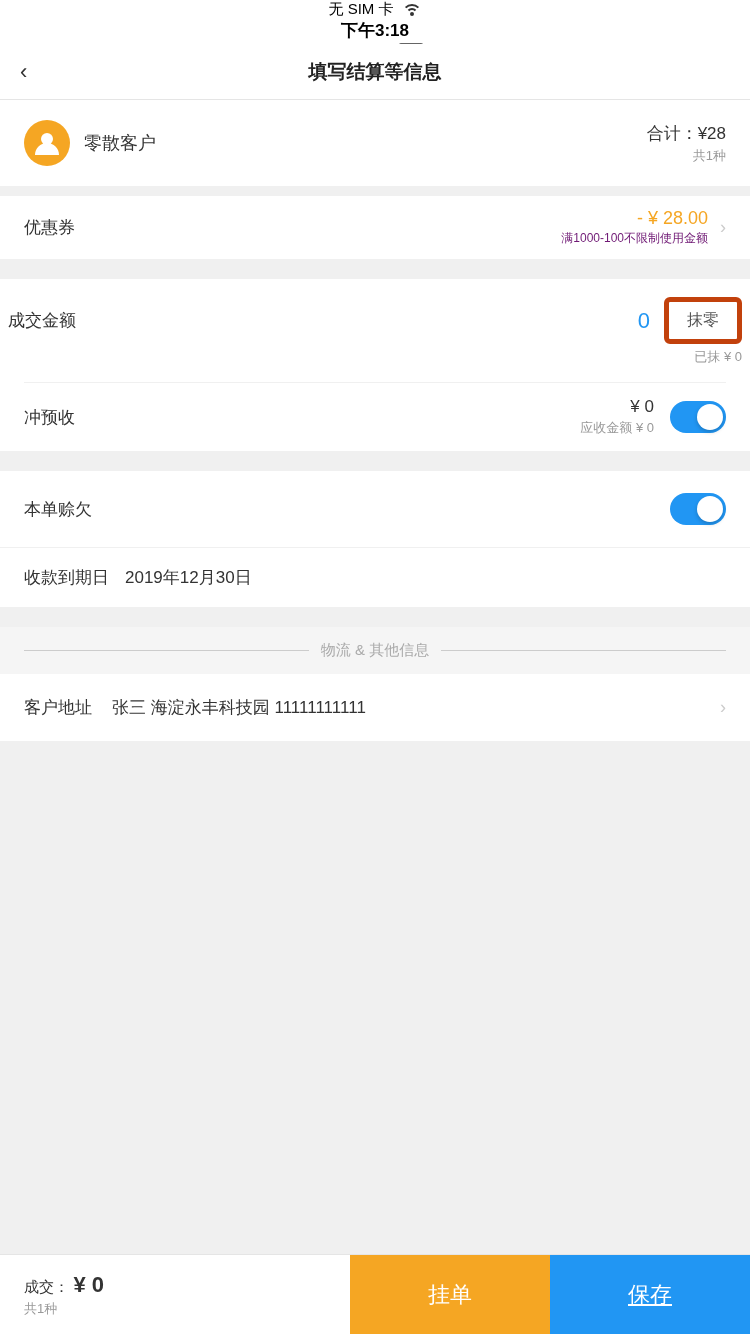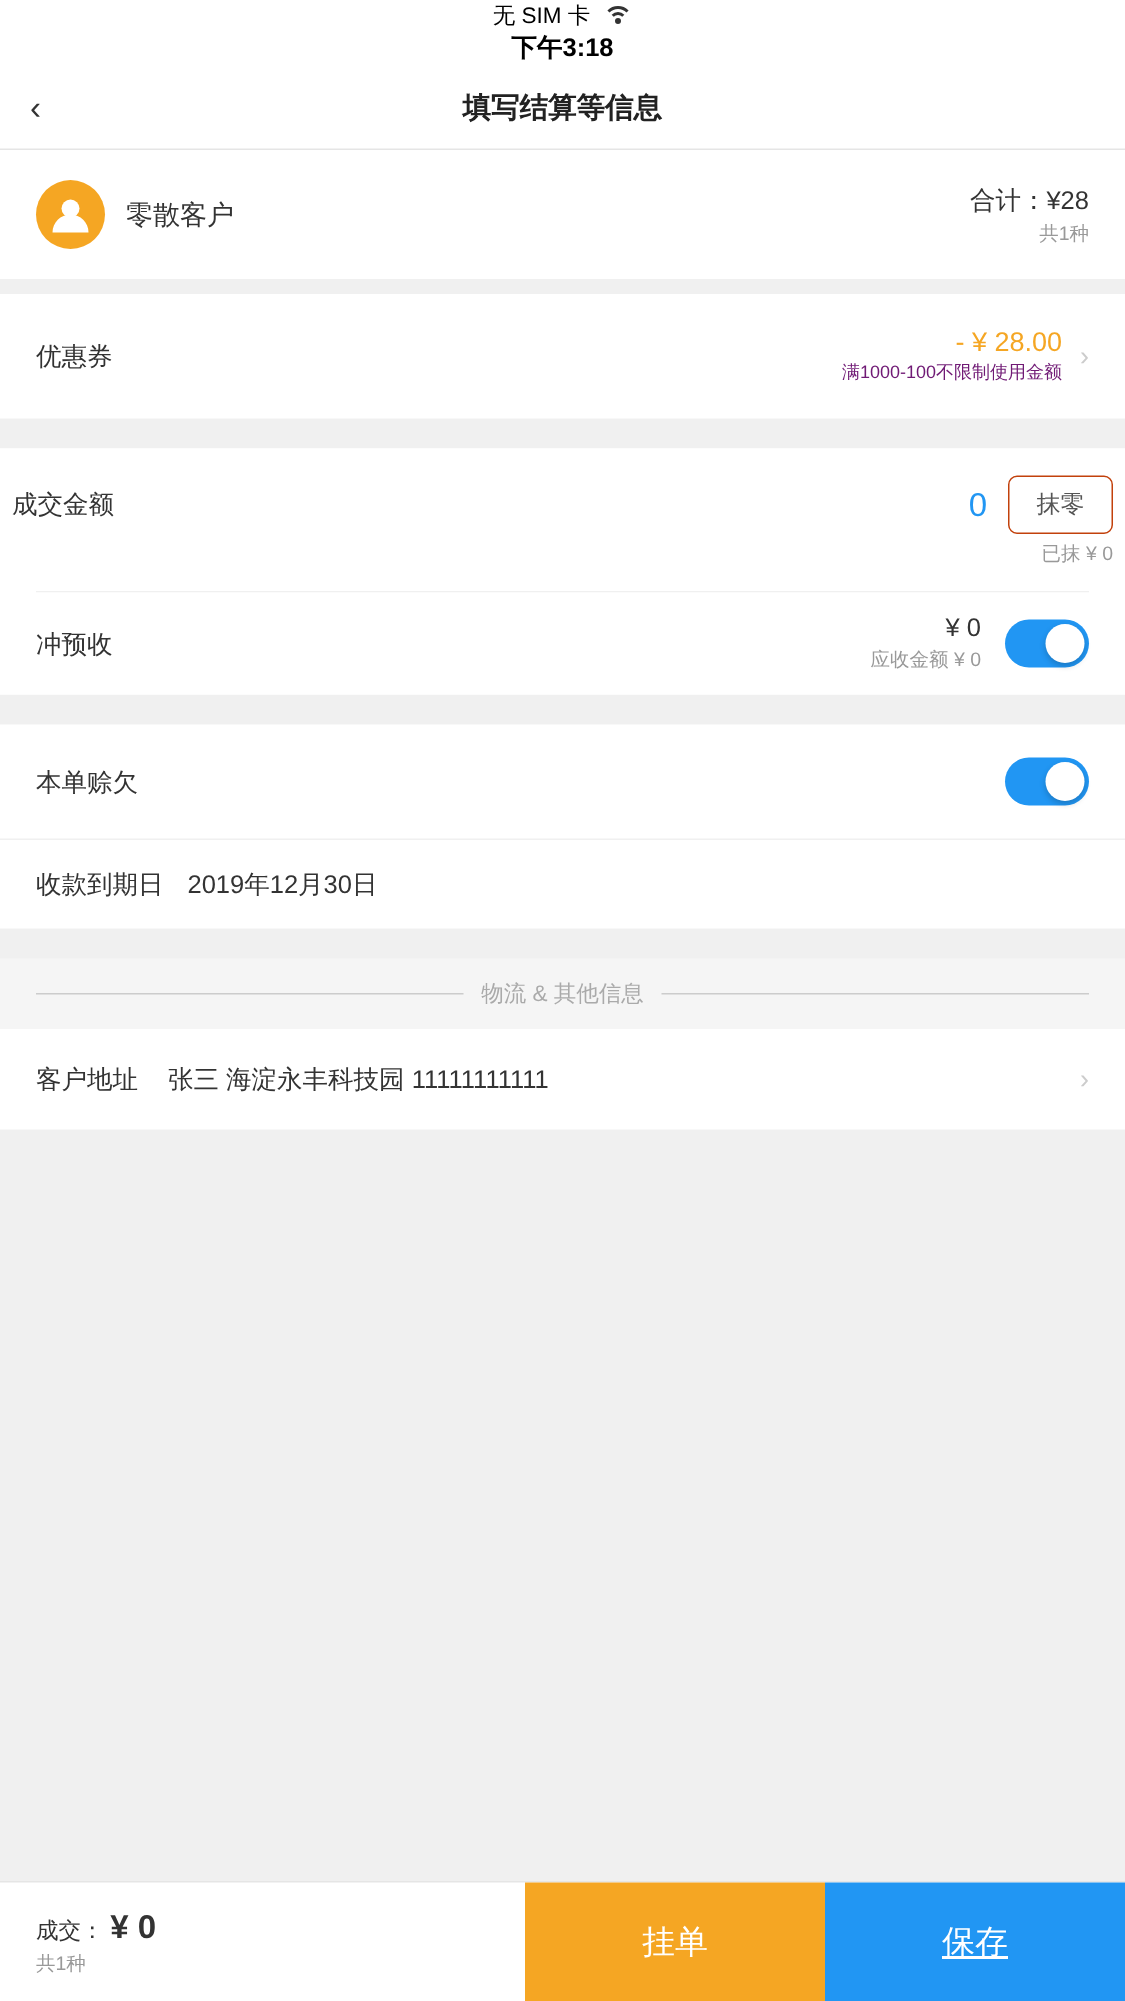--- a/index.html
+++ b/index.html
@@ -109,21 +109,21 @@
       height: 1px;
       background: #f0f0f0;
       margin: 0 24px;
     }
 
     
     .form-row {
       display: flex;
       align-items: center;
       justify-content: space-between;
-      padding: 22px 24px;
+      padding: 12px 24px;
       background: #fff;
     }
     .form-label {
       font-size: 17px;
       color: #333;
       font-weight: 400;
     }
     .form-value-area {
       display: flex;
       align-items: center;
@@ -170,21 +170,21 @@
       gap: 14px;
     }
     .amount-value {
       font-size: 22px;
       color: #2196f3;
       font-weight: 500;
       min-width: 30px;
       text-align: right;
     }
     .round-btn {
-      border: 1px solid #c2410c;
+      border: 5px solid #c2410c;
       border-radius: 6px;
       padding: 8px 18px;
       font-size: 16px;
       color: #555;
       background: #fff;
       cursor: pointer;
     }
     .amount-sub {
       font-size: 13px;
       color: #999;

